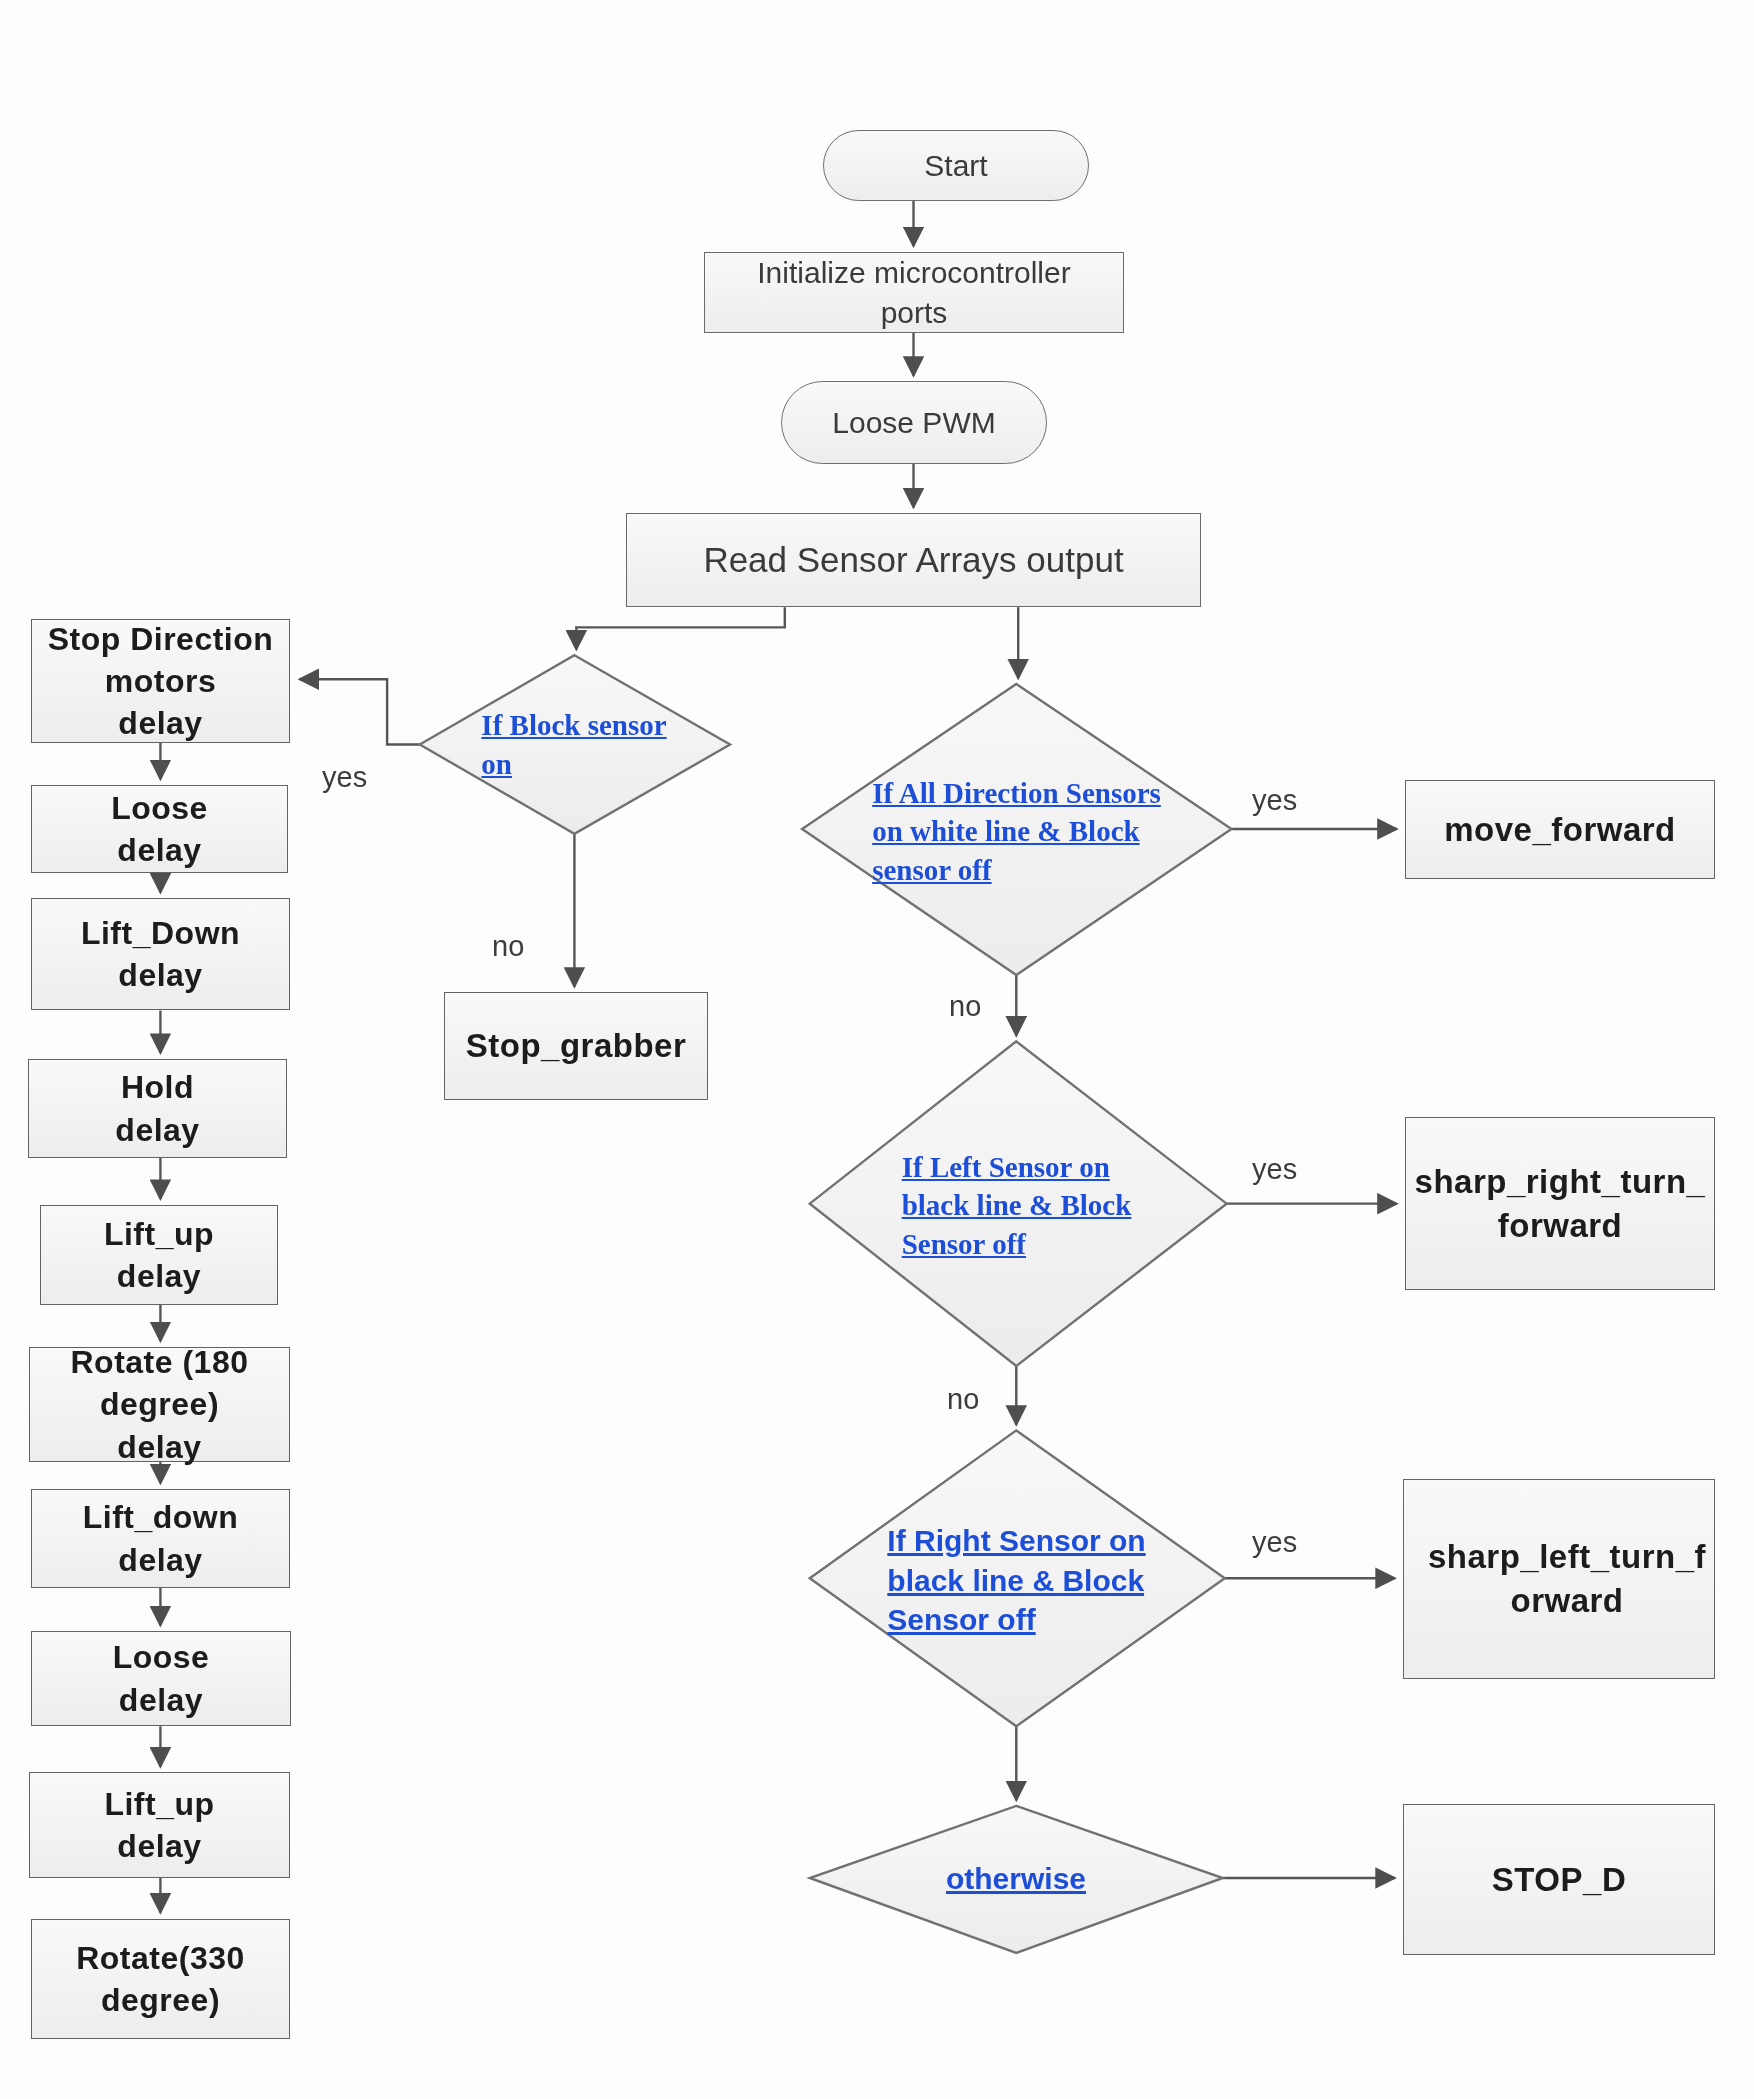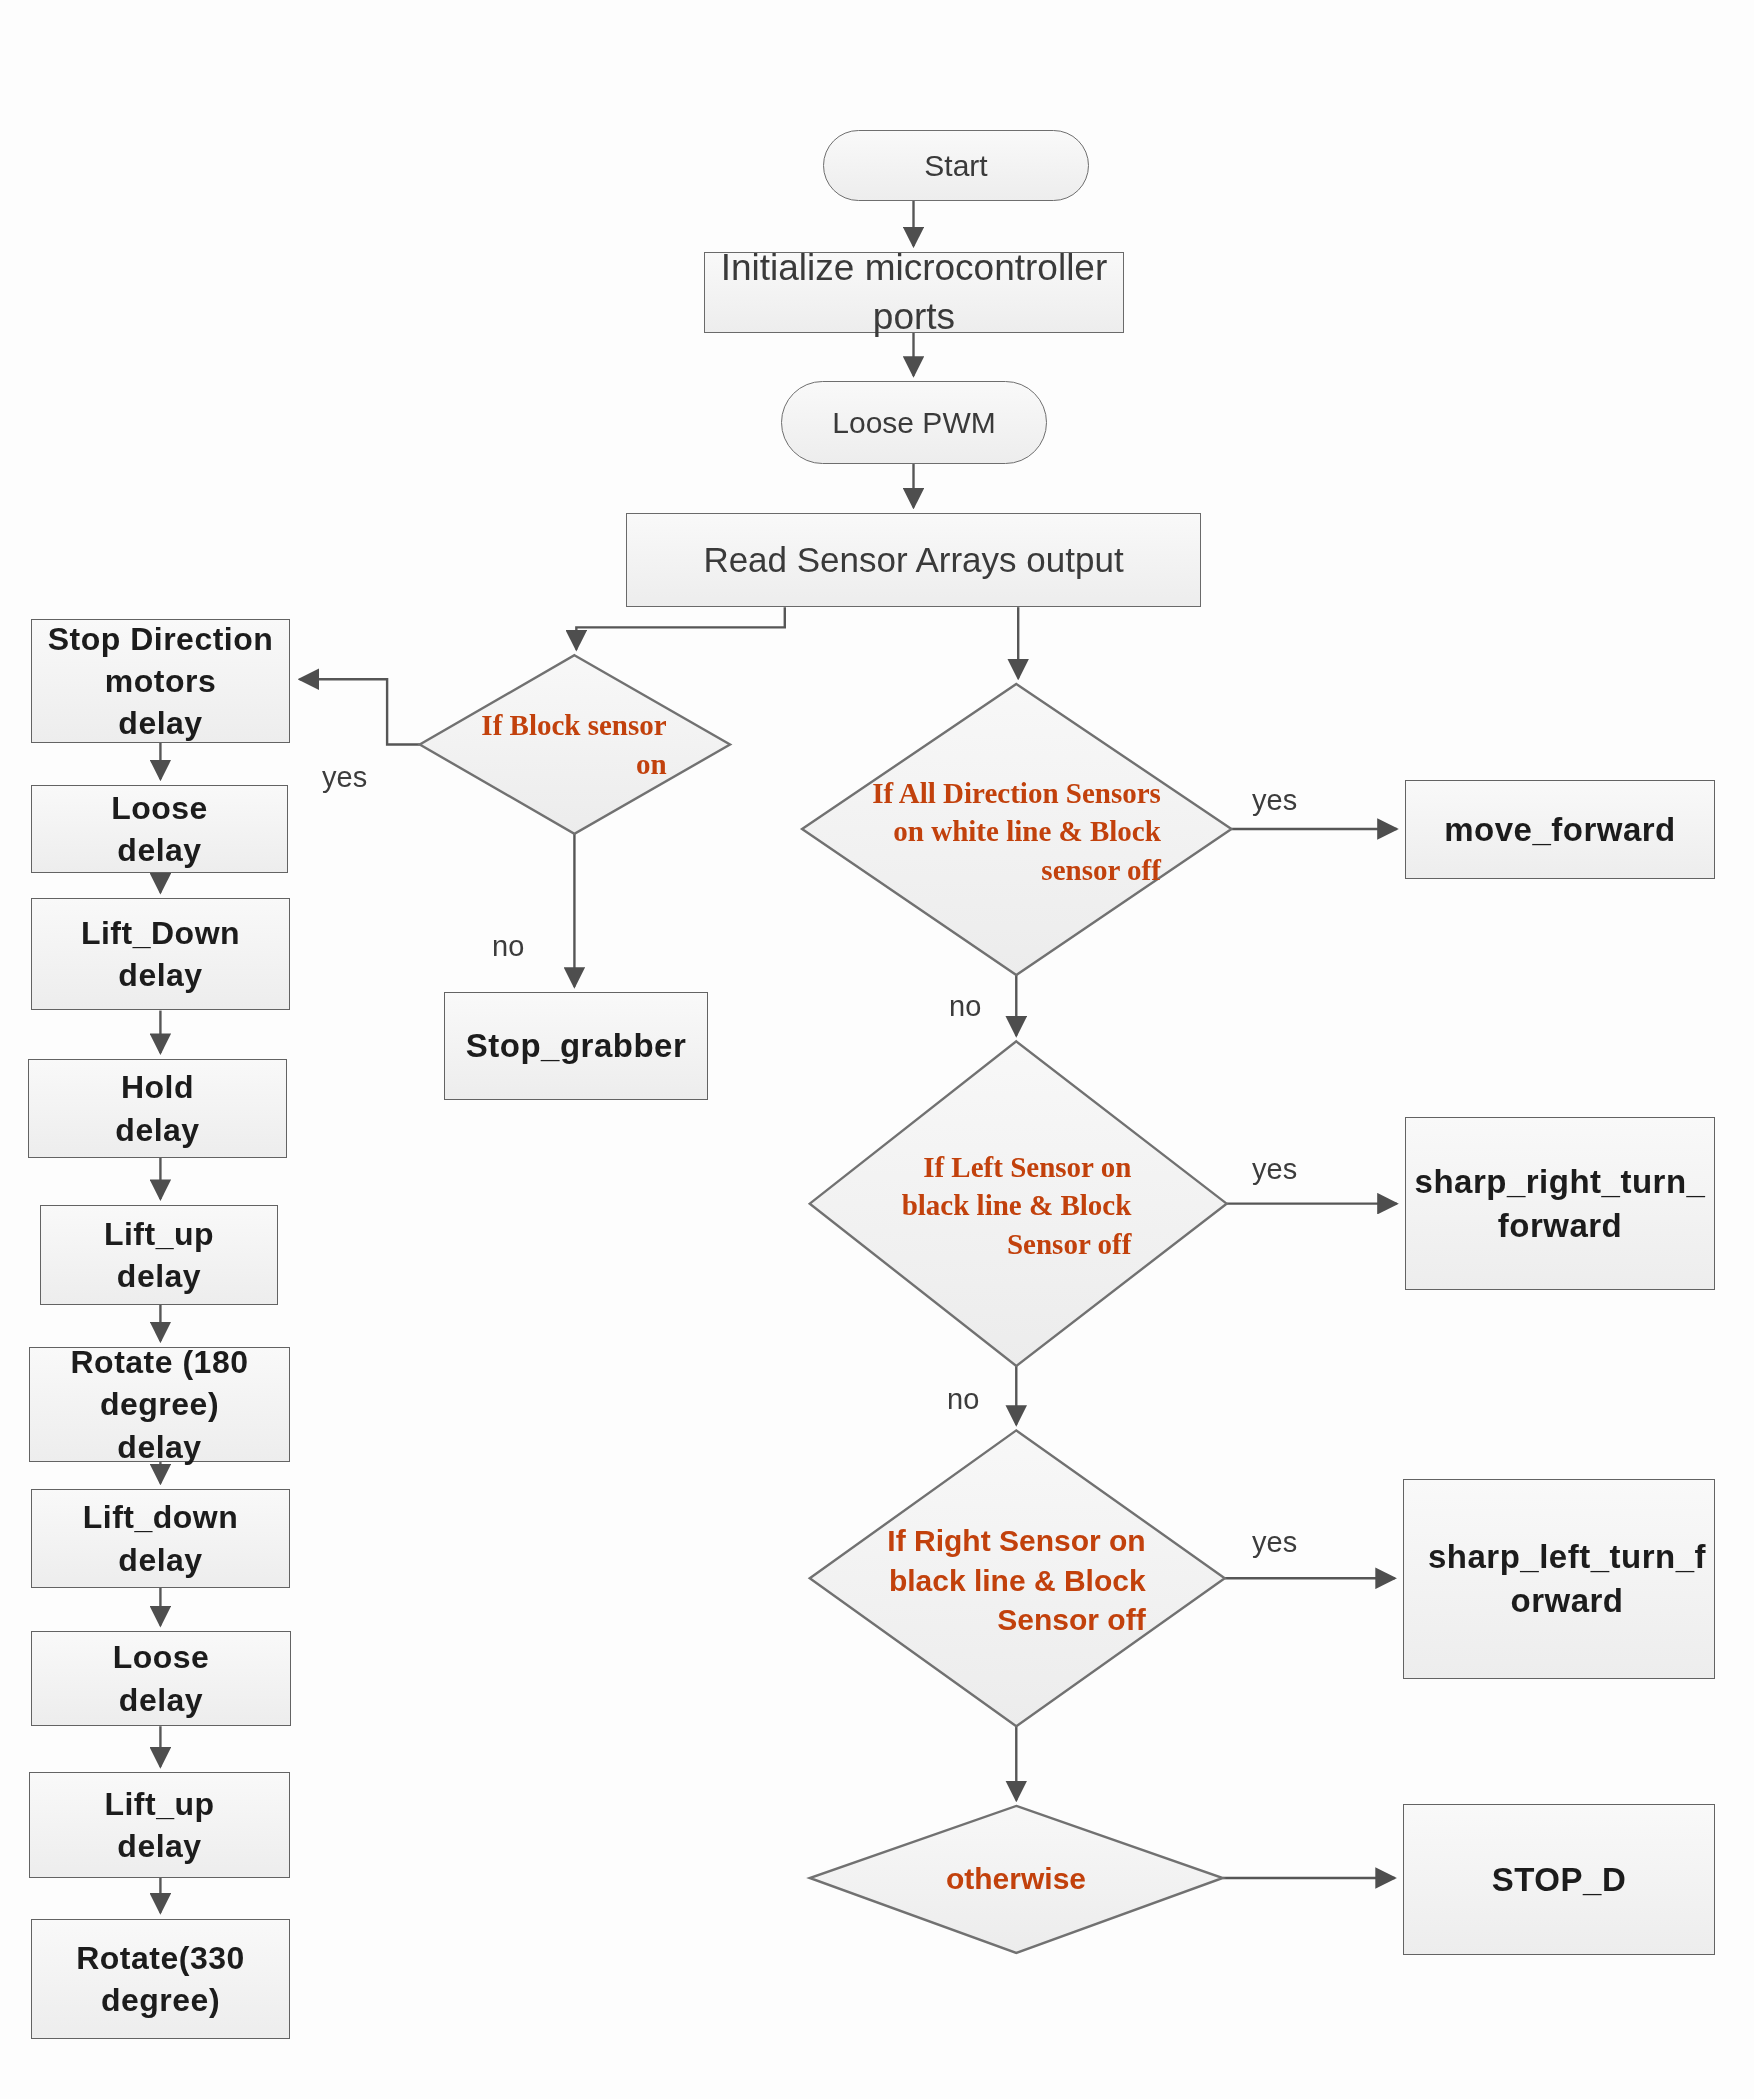--- a/index.html
+++ b/index.html
@@ -21,38 +21,39 @@
     color:#1e1e1e;
     white-space:pre-line;
     line-height:1.32;
   }
   .terminator{
     border-radius:42px;
     font-size:30px;font-weight:400;color:#3a3a3a;
     border-color:#6e6e6e;
   }
   .process-plain{
-    font-size:37px;font-weight:400;color:#3a3a3a;
+    font-size:30px;font-weight:400;color:#3a3a3a;
     border-color:#6a6a6a;
   }
   .process-bold{
     font-size:32px;font-weight:700;color:#1c1c1c;
     letter-spacing:0.5px;
   }
   .action-bold{
     font-size:33px;font-weight:700;color:#1c1c1c;
     letter-spacing:0.5px;
   }
   .diamond-label{
     position:absolute;
     display:flex;align-items:center;justify-content:center;
-    text-align:right;
+    text-align:left;
     white-space:pre-line;
     background:transparent;border:none;
-    color:#c2410c;
+    color:#1d4ed8;
+    text-decoration:underline;
   }
   .diamond-serif{
     font-family:"Liberation Serif", serif;
     font-size:29px;font-weight:700;line-height:1.33;
   }
   .diamond-sans{
     font-family:"Liberation Sans", sans-serif;
     font-size:30px;font-weight:700;line-height:1.33;
   }
   .edge-label{

